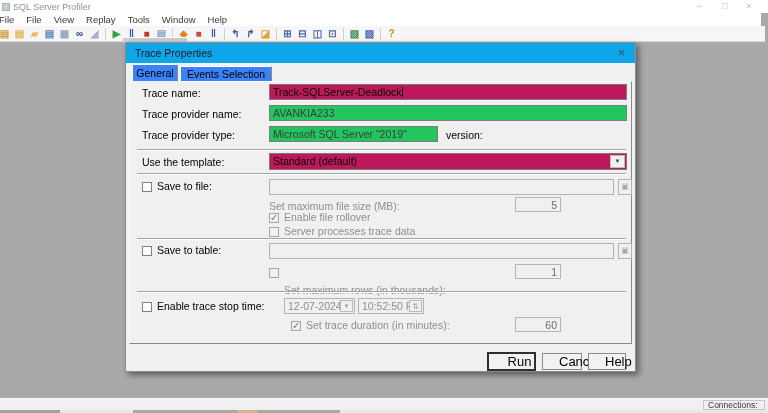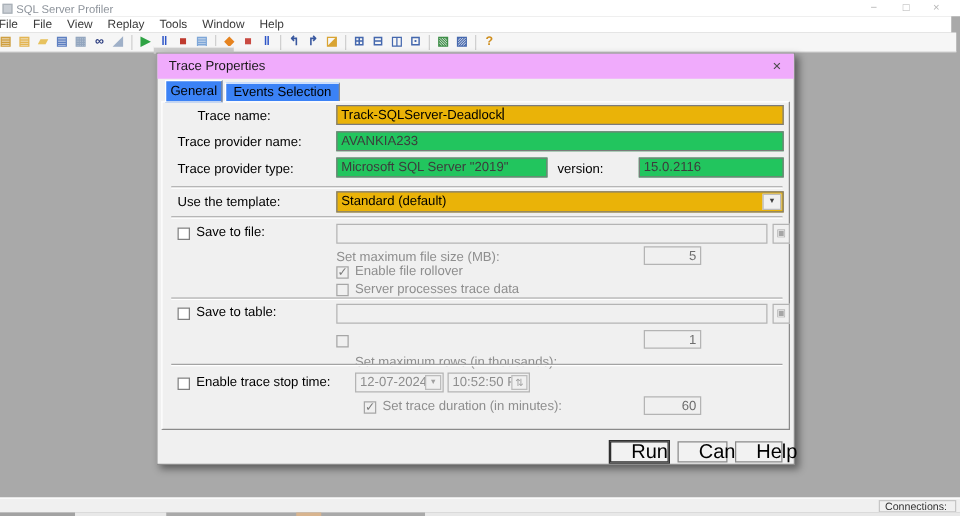--- a/index.html
+++ b/index.html
@@ -17,48 +17,48 @@
   .toolbar { position:absolute; left:0; top:26px; width:768px; height:16px; background:#f6f6f6; border-bottom:1px solid #dcdcdc; display:flex; align-items:center; padding-left:0; margin-left:-3px; }
   .tb-icon { width:13px; height:13px; font-size:10px; line-height:13px; text-align:center; margin:0 1px; font-weight:bold; }
   .tb-sep { width:1px; height:12px; background:#d0d0d0; margin:0 3px; }
 
   .mdi { position:absolute; left:0; top:42px; width:768px; height:356px; background:#a9a9a9; }
   .child-strip { position:absolute; left:123px; top:-5px; width:64px; height:6px; background:#cdcdcd; border-top:1px solid #fff; }
 
   
   .dlg { position:absolute; left:125px; top:0px; width:511px; height:330px; background:#f0f0f0;
          border:1px solid #8c8c8c; box-shadow:3px 3px 6px rgba(0,0,0,0.45); font-size:10.5px; color:#000; }
-  .dlg-title { position:absolute; left:0; top:0; width:509px; height:20px; background:#f0abfc; }
+  .dlg-title { position:absolute; left:0; top:0; width:509px; height:20px; background:#0ea5e9; }
   .dlg-title-text { position:absolute; left:9px; top:4px; font-size:10.5px; color:#1a1a1a; }
   .dlg-close { position:absolute; right:10px; top:3px; font-size:12px; color:#4a4a4a; }
   .tab { position:absolute; background:#3b82f6; text-align:center;
          border:1px solid; border-color:#fff #8a8a8a #f0f0f0 #fff; z-index:2; }
   .tab.active { border-bottom-color:#f0f0f0; }
   .tab.inactive { border-bottom:none; z-index:0; }
   .panel { position:absolute; left:3px; top:38px; width:503px; height:263px; background:#f0f0f0;
            border:1px solid; border-color:#fff #8a8a8a #8a8a8a #fff; }
   .lbl { position:absolute; white-space:nowrap; color:#000; }
   .lbl.dis { color:#8e8e8e; }
-  .field { position:absolute; background:#eab308; border:1px solid #7b7b7b; padding:1px 3px; line-height:12px; white-space:nowrap; overflow:hidden; }
+  .field { position:absolute; background:#be185d; border:1px solid #7b7b7b; padding:1px 3px; line-height:12px; white-space:nowrap; overflow:hidden; }
   .field.gray { background:#22c55e; }
   .field.dis { background:#f0f0f0; border-color:#b4b4b4; color:#8e8e8e; }
   .field.num { text-align:right; color:#6e6e6e; }
   .caret { display:inline-block; width:1px; height:10px; background:#000; vertical-align:-1px; }
   .combo-btn { position:absolute; right:1px; top:1px; bottom:1px; width:15px; background:#f0f0f0;
                border:1px solid #bcbcbc; font-size:6px; line-height:11px; text-align:center; color:#404040; }
   .combo-btn.dis { color:#a0a0a0; }
   .browse-btn { position:absolute; background:#f0f0f0; border:1px solid #b4b4b4; color:#a6a6a6;
                 font-size:8px; line-height:13px; text-align:center; }
   .spin-btn { position:absolute; right:1px; top:1px; bottom:1px; width:13px; background:#f0f0f0;
               border:1px solid #bcbcbc; font-size:8px; line-height:11px; text-align:center; color:#a0a0a0; }
   .cb { position:absolute; width:10px; height:10px; background:#fff; border:1px solid #808080; }
   .cb.dis { background:#f0f0f0; border-color:#a6a6a6; }
   .cb.checked::after { content:"\2713"; position:absolute; left:0px; top:-2px; font-size:10px; color:#7a7a7a; }
   .groove { position:absolute; height:2px; border-top:1px solid #a3a3a3; border-bottom:1px solid #fff; }
-  .btn { position:absolute; background:#f2f2f2; border:1px solid #8a8a8a; text-align:center; font-size:16px; line-height:15px;padding-left:16px; }
+  .btn { position:absolute; background:#f2f2f2; border:1px solid #8a8a8a; text-align:center; font-size:13px; line-height:15px;padding-left:16px; }
   .btn.default { border:1px solid #2f2f2f; box-shadow:0 0 0 1px #2f2f2f; }
 
   
   .statusbar { position:absolute; left:0; top:398px; width:768px; height:12px; background:#f0f0f0; border-top:1px solid #fdfdfd; }
   .conn-box { position:absolute; right:3px; top:1px; width:62px; height:10px; border:1px solid #c6c6c6;
               font-size:8.5px; line-height:9px; padding-left:4px; color:#333; background:#f0f0f0; }
   .taskbar { position:absolute; left:0; top:410px; width:768px; height:3px; background:#e8e8e8; }
   .ts { position:absolute; top:0; height:3px; }
 </style>
 </head>
@@ -124,30 +124,29 @@
       <div class="dlg-title">
         <span class="dlg-title-text">Trace Properties</span>
         <span class="dlg-close">×</span>
       </div>
 
       <div class="tab active" style="left:6px; top:21px; width:46px; height:18px; line-height:17px;">General</div>
       <div class="tab inactive" style="left:54px; top:23px; width:92px; height:15px; line-height:14px;">Events Selection</div>
 
       <div class="panel"></div>
 
-      <span class="lbl" style="left:32px; top:44px;">Trace name:</span>
+      <span class="lbl" style="left:16px; top:44px;">Trace name:</span>
       <div class="field" style="left:143px; top:41px; width:358px; height:16px;"><span>Track-SQLServer-Deadlock</span><span class="caret"></span></div>
 
       <span class="lbl" style="left:16px; top:65px;">Trace provider name:</span>
       <div class="field gray" style="left:143px; top:62px; width:358px; height:16px; color:#3c3c3c;">AVANKIA233</div>
 
       <span class="lbl" style="left:16px; top:86px;">Trace provider type:</span>
       <div class="field gray" style="left:143px; top:83px; width:169px; height:16px; color:#3c3c3c;">Microsoft SQL Server "2019"</div>
       <span class="lbl" style="left:320px; top:86px;">version:</span>
-      <div class="field gray" style="left:385px; top:83px; width:116px; height:16px; color:#3c3c3c;">15.0.2116</div>
 
       <div class="groove" style="left:11px; top:106px; width:489px;"></div>
 
       <span class="lbl" style="left:16px; top:113px;">Use the template:</span>
       <div class="field" style="left:143px; top:110px; width:358px; height:17px;"><span>Standard (default)</span><span class="combo-btn">▼</span></div>
 
       <div class="groove" style="left:11px; top:130px; width:489px;"></div>
 
       <span class="cb" style="left:16px; top:139px;"></span>
       <span class="lbl" style="left:31px; top:137px;">Save to file:</span>

